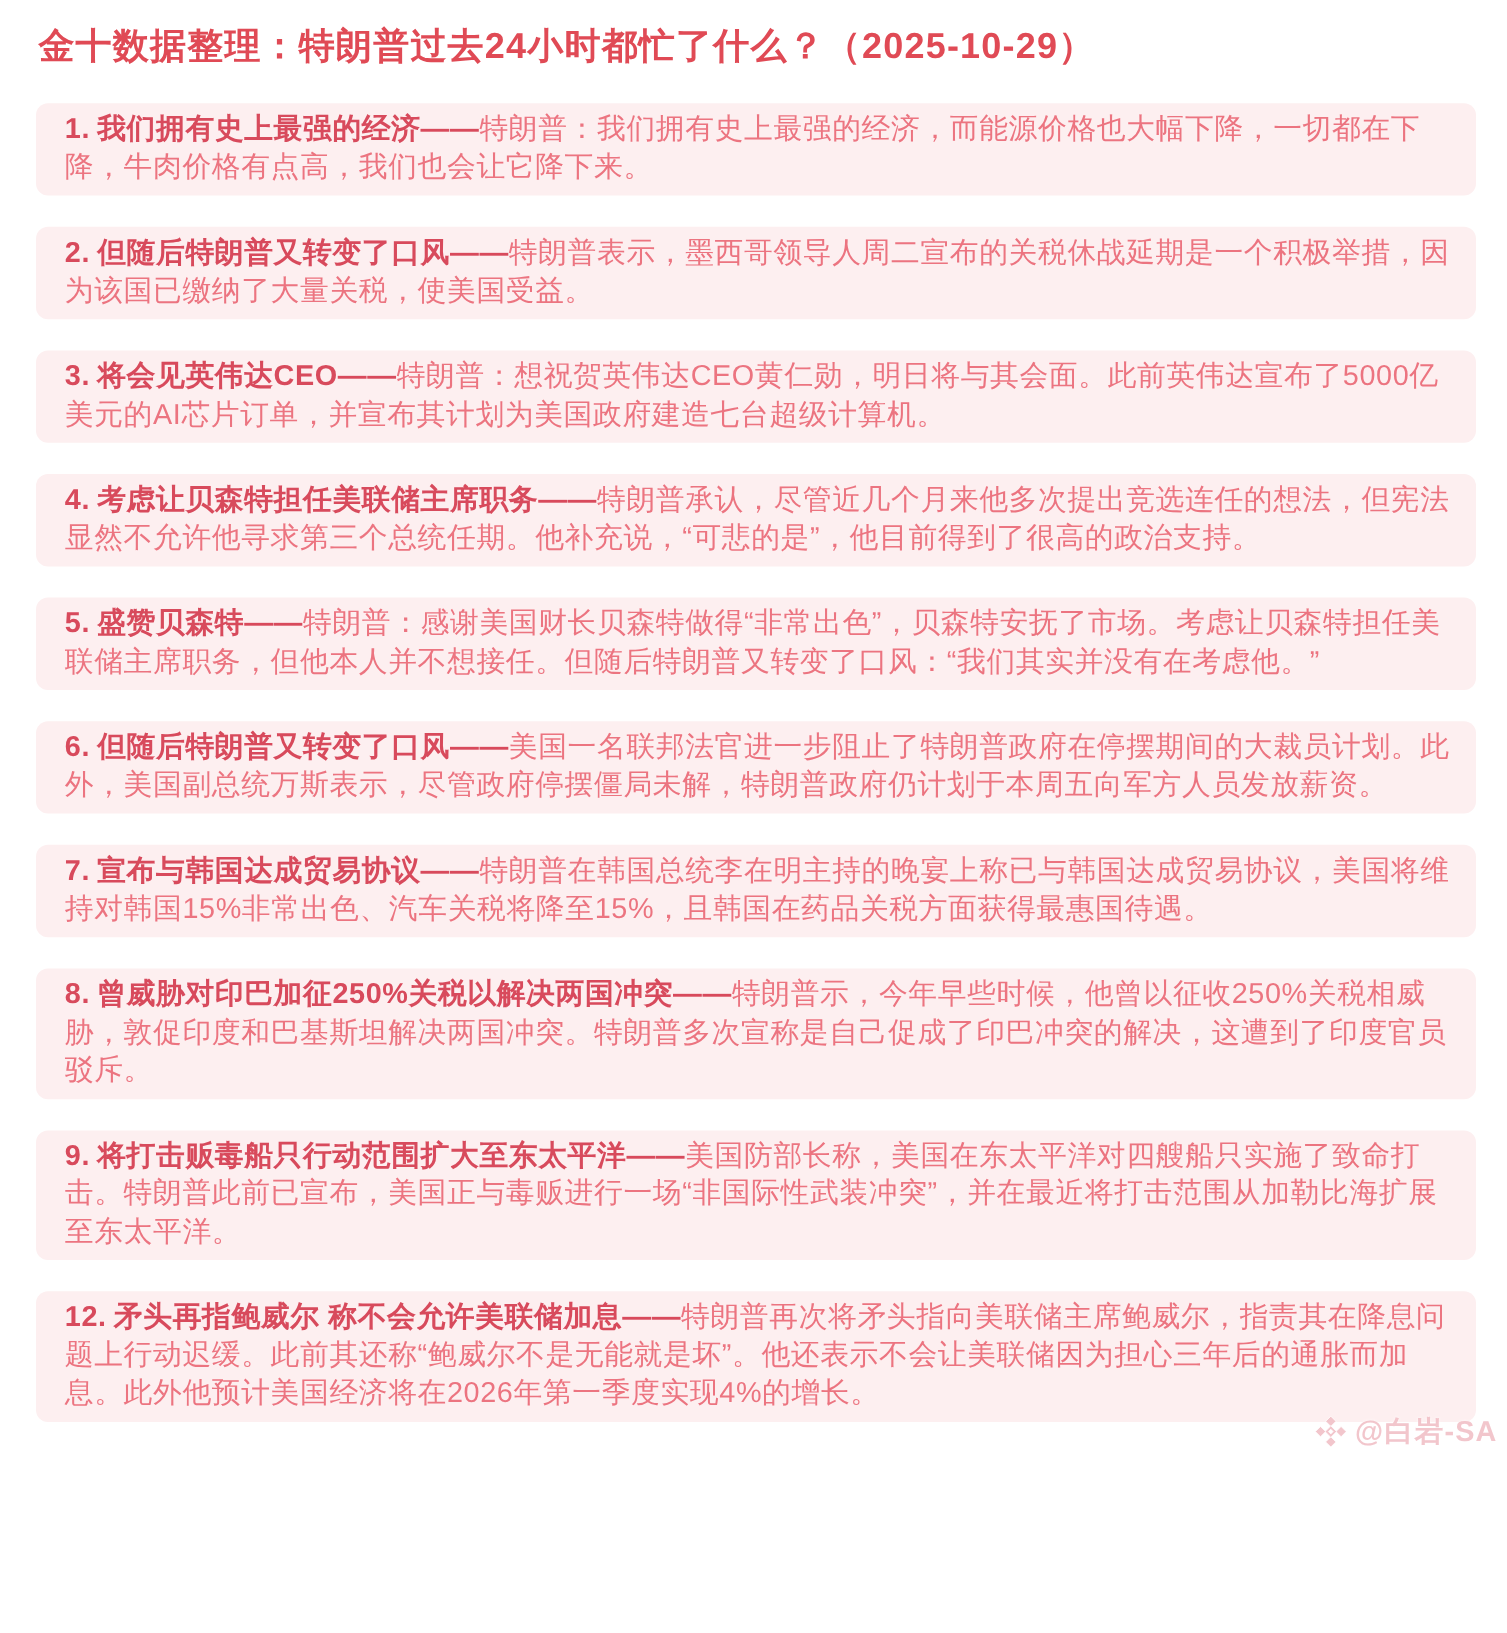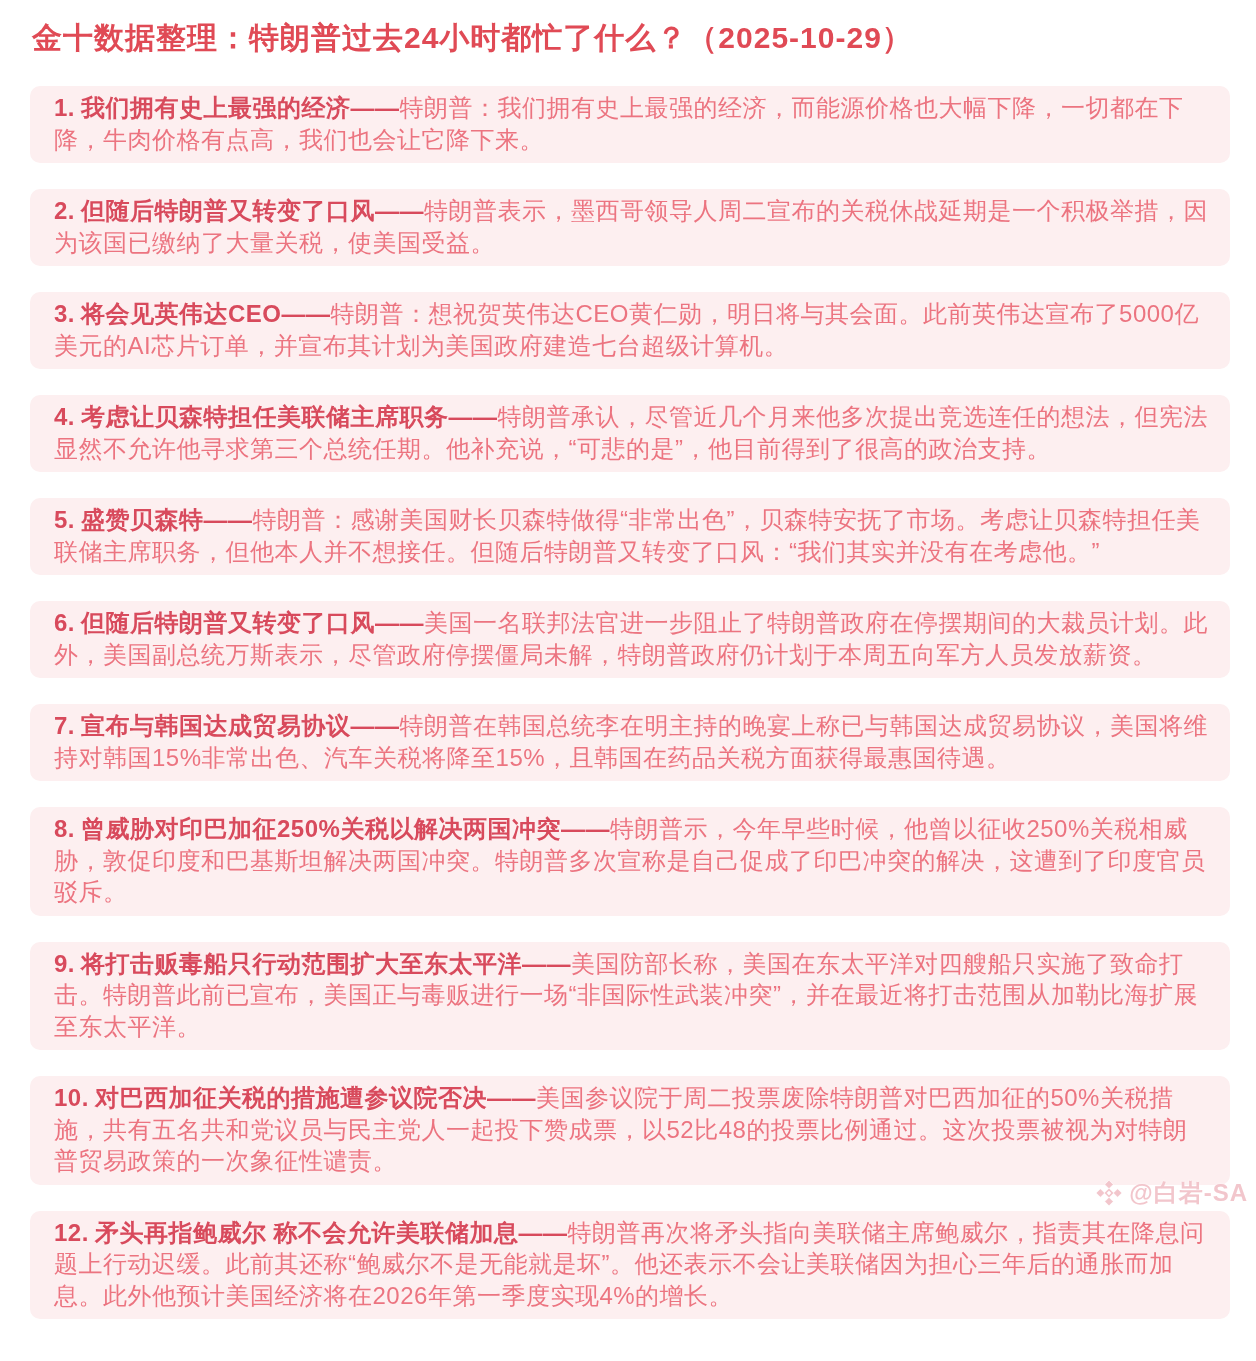--- a/index.html
+++ b/index.html
@@ -101,23 +101,20 @@
   </div>
 
   <div class="card">
     <span class="item-num">8.</span><span class="item-lead">曾威胁对印巴加征250%关税以解决两国冲突——</span><span class="item-body">特朗普示，今年早些时候，他曾以征收250%关税相威胁，敦促印度和巴基斯坦解决两国冲突。特朗普多次宣称是自己促成了印巴冲突的解决，这遭到了印度官员驳斥。</span>
   </div>
 
   <div class="card">
     <span class="item-num">9.</span><span class="item-lead">将打击贩毒船只行动范围扩大至东太平洋——</span><span class="item-body">美国防部长称，美国在东太平洋对四艘船只实施了致命打击。特朗普此前已宣布，美国正与毒贩进行一场“非国际性武装冲突”，并在最近将打击范围从加勒比海扩展至东太平洋。</span>
   </div>
 
-  <div class="card">
-    <span class="item-num">10.</span><span class="item-lead">对巴西加征关税的措施遭参议院否决——</span><span class="item-body">美国参议院于周二投票废除特朗普对巴西加征的50%关税措施，共有五名共和党议员与民主党人一起投下赞成票，以52比48的投票比例通过。这次投票被视为对特朗普贸易政策的一次象征性谴责。</span>
-  </div>
 
 
   <div class="card">
     <span class="item-num">12.</span><span class="item-lead">矛头再指鲍威尔 称不会允许美联储加息——</span><span class="item-body">特朗普再次将矛头指向美联储主席鲍威尔，指责其在降息问题上行动迟缓。此前其还称“鲍威尔不是无能就是坏”。他还表示不会让美联储因为担心三年后的通胀而加息。此外他预计美国经济将在2026年第一季度实现4%的增长。</span>
   </div>
 
   <div class="watermark">
     <span class="wm-icon">
       <svg viewBox="0 0 28 28" width="30" height="30" aria-hidden="true">
         <g fill="#f2c3ca" stroke="#ffffff" stroke-width="0.6">

